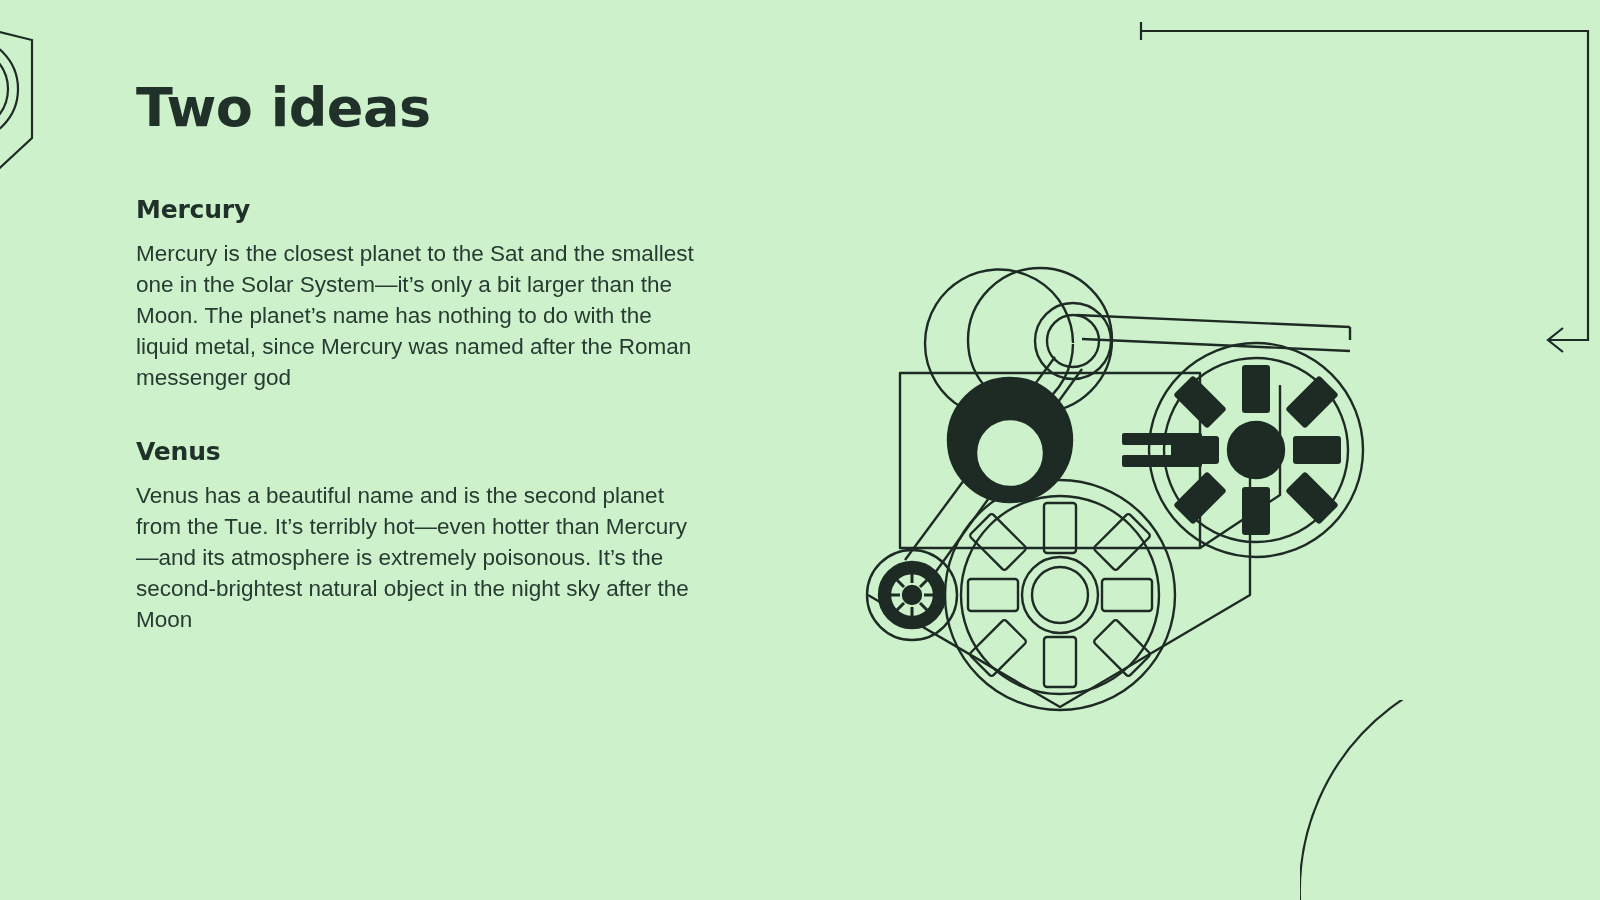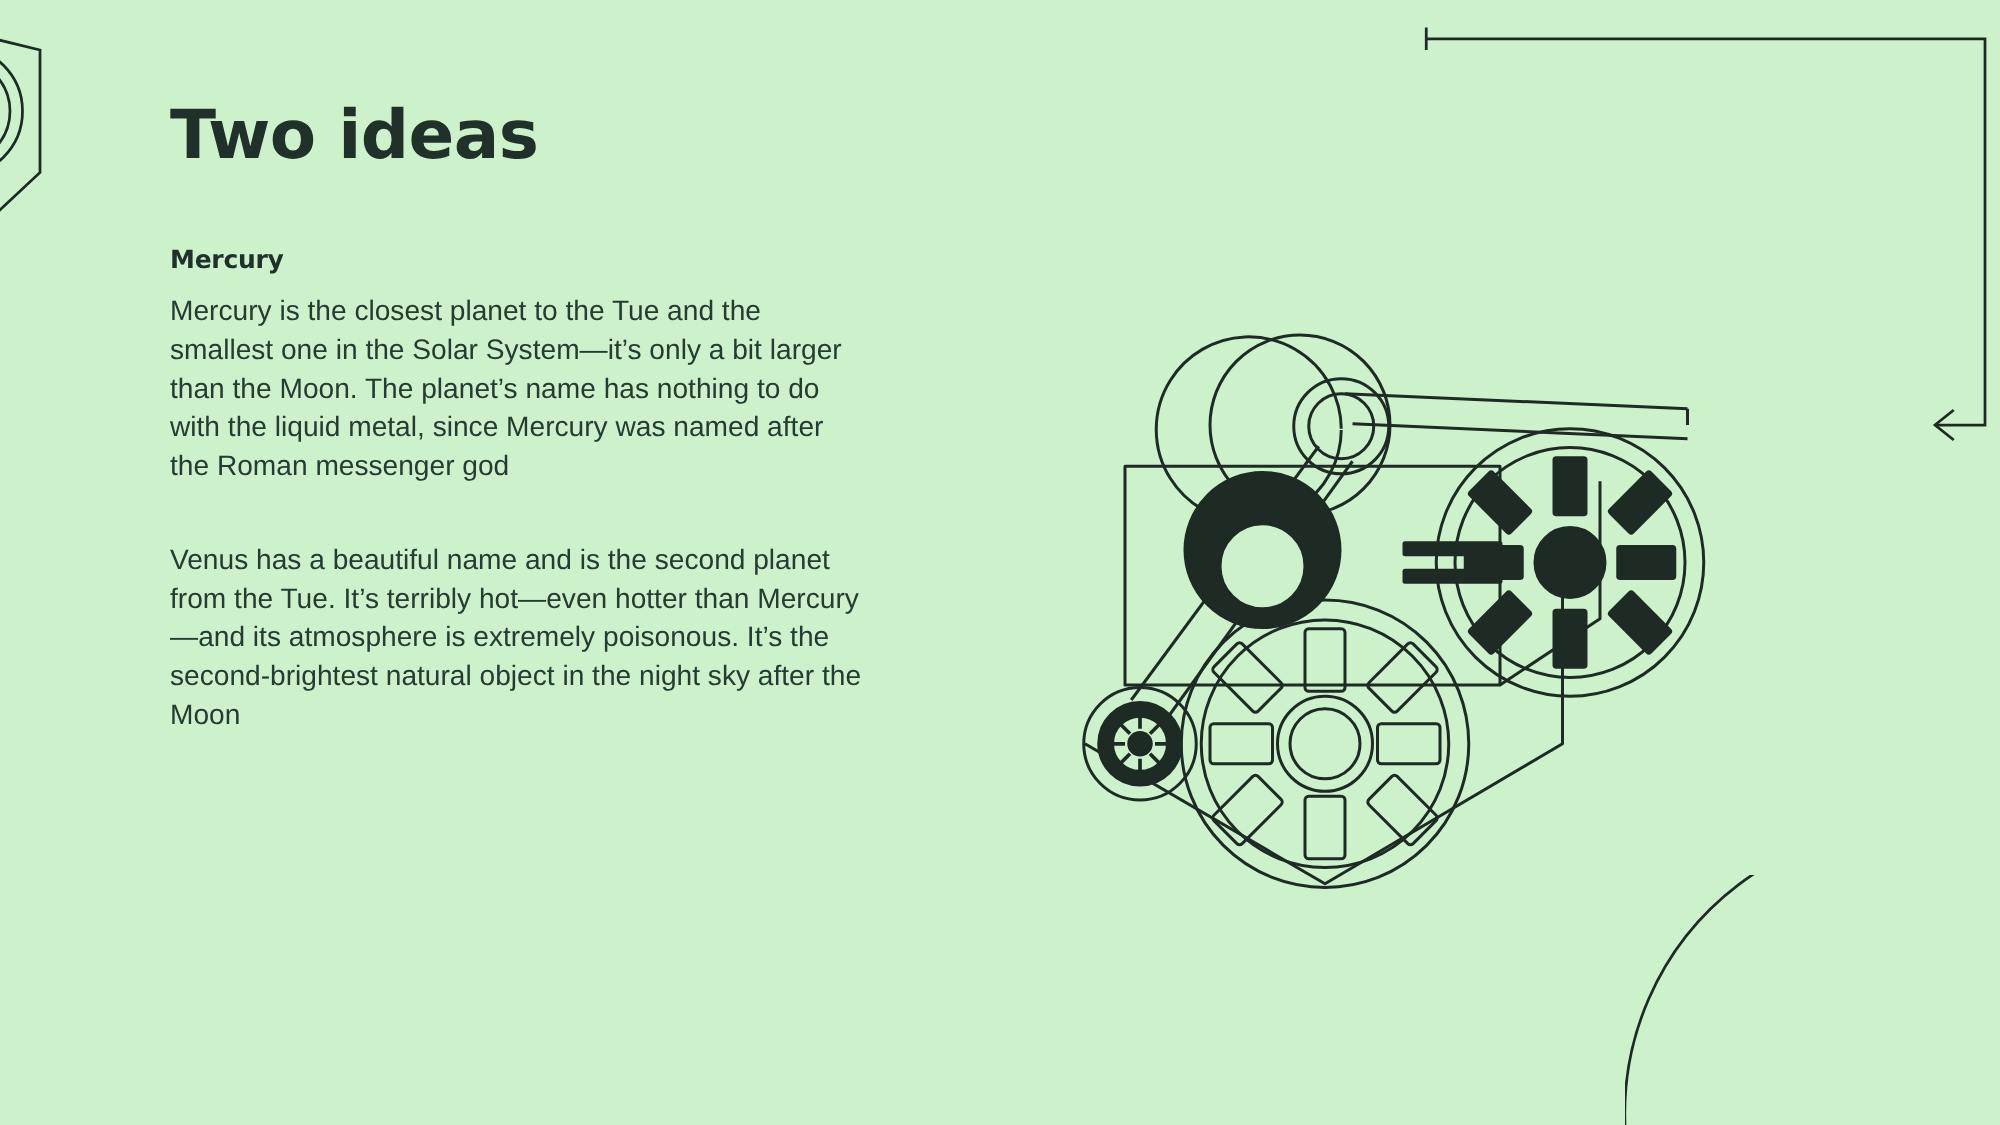--- a/index.html
+++ b/index.html
@@ -64,21 +64,21 @@
   }
   .section {
     margin-top: 58px;
   }
   .section + .section {
     margin-top: 44px;
   }
   .section-heading {
     font-family: "DejaVu Sans", sans-serif;
     font-weight: 700;
-    font-size: 20px;
+    font-size: 25px;
     margin: 18px 0 14px 0;
     color: #20312a;
     letter-spacing: -0.2px;
   }
   .section-body {
     font-family: "Liberation Sans", sans-serif;
     font-size: 22.5px;
     line-height: 1.38;
     margin: 0;
     color: #263b31;
@@ -121,24 +121,25 @@
     <g fill="none" stroke="#1d2b24" stroke-width="2.2">
       <path d="M0 200 A 230 230 0 0 1 300 -28"></path>
     </g>
   </svg>
 
   <div class="content">
     <h1 class="slide-title">Two ideas</h1>
 
     <div class="section">
       <h2 class="section-heading">Mercury</h2>
-      <p class="section-body">Mercury is the closest planet to the Tue and the smallest one in the Solar System—it’s only a bit larger than the Moon. The planet’s name has nothing to do with the liquid metal, since Mercury was named after the Roman messenger god</p>
+      <p class="section-body">Mercury is the closest planet to the Sat and the smallest one in the Solar System—it’s only a bit larger than the Moon. The planet’s name has nothing to do with the liquid metal, since Mercury was named after the Roman messenger god</p>
     </div>
 
     <div class="section">
+      <h2 class="section-heading">Venus</h2>
       <p class="section-body">Venus has a beautiful name and is the second planet from the Tue. It’s terribly hot—even hotter than Mercury—and its atmosphere is extremely poisonous. It’s the second-brightest natural object in the night sky after the Moon</p>
     </div>
   </div>
 
   <svg class="illustration" viewBox="0 0 560 470">
     <g fill="none" stroke="#1d2b24" stroke-width="2.4" stroke-linejoin="round">
 
       <rect x="50" y="108" width="300" height="175"></rect>
       <path d="M350 283 L430 230 L430 120"></path>
       <path d="M18 330 L210 442 L400 330 L400 170"></path>

